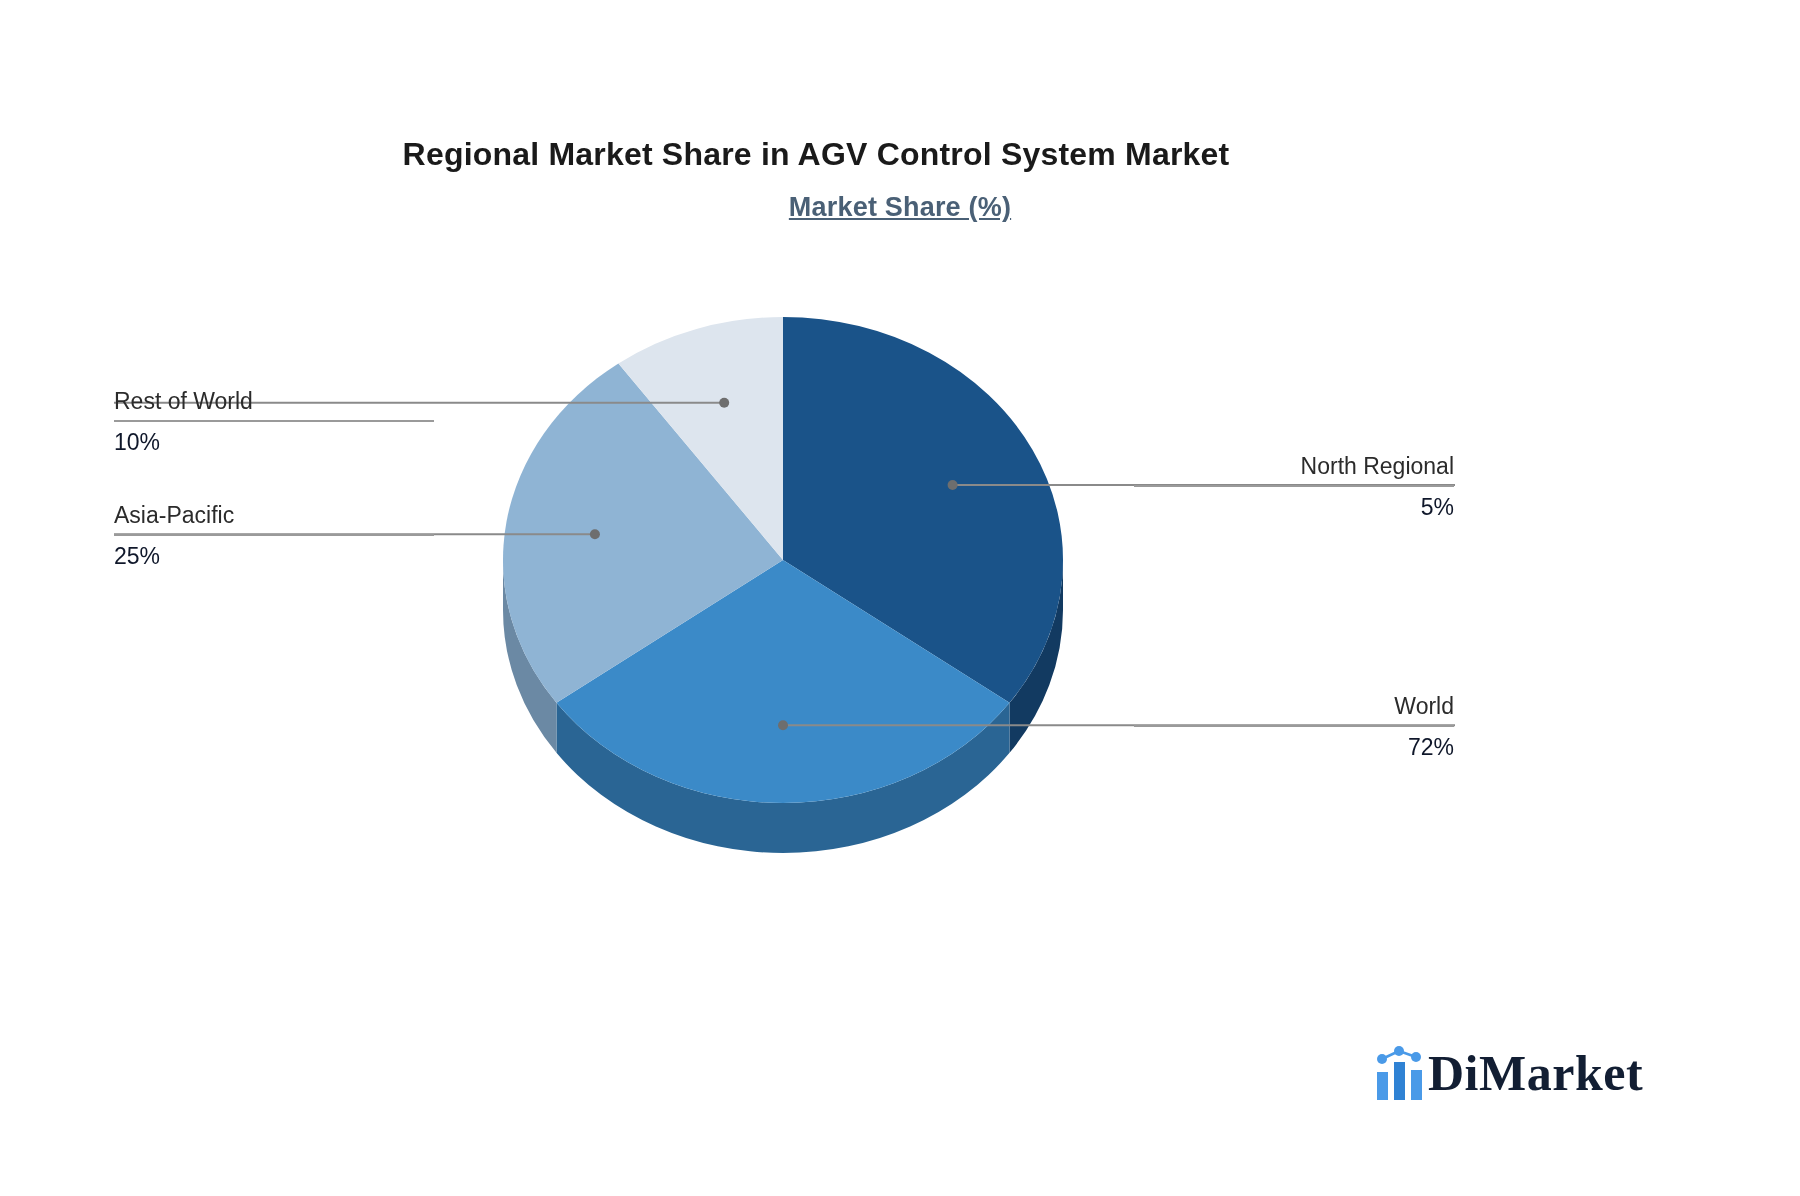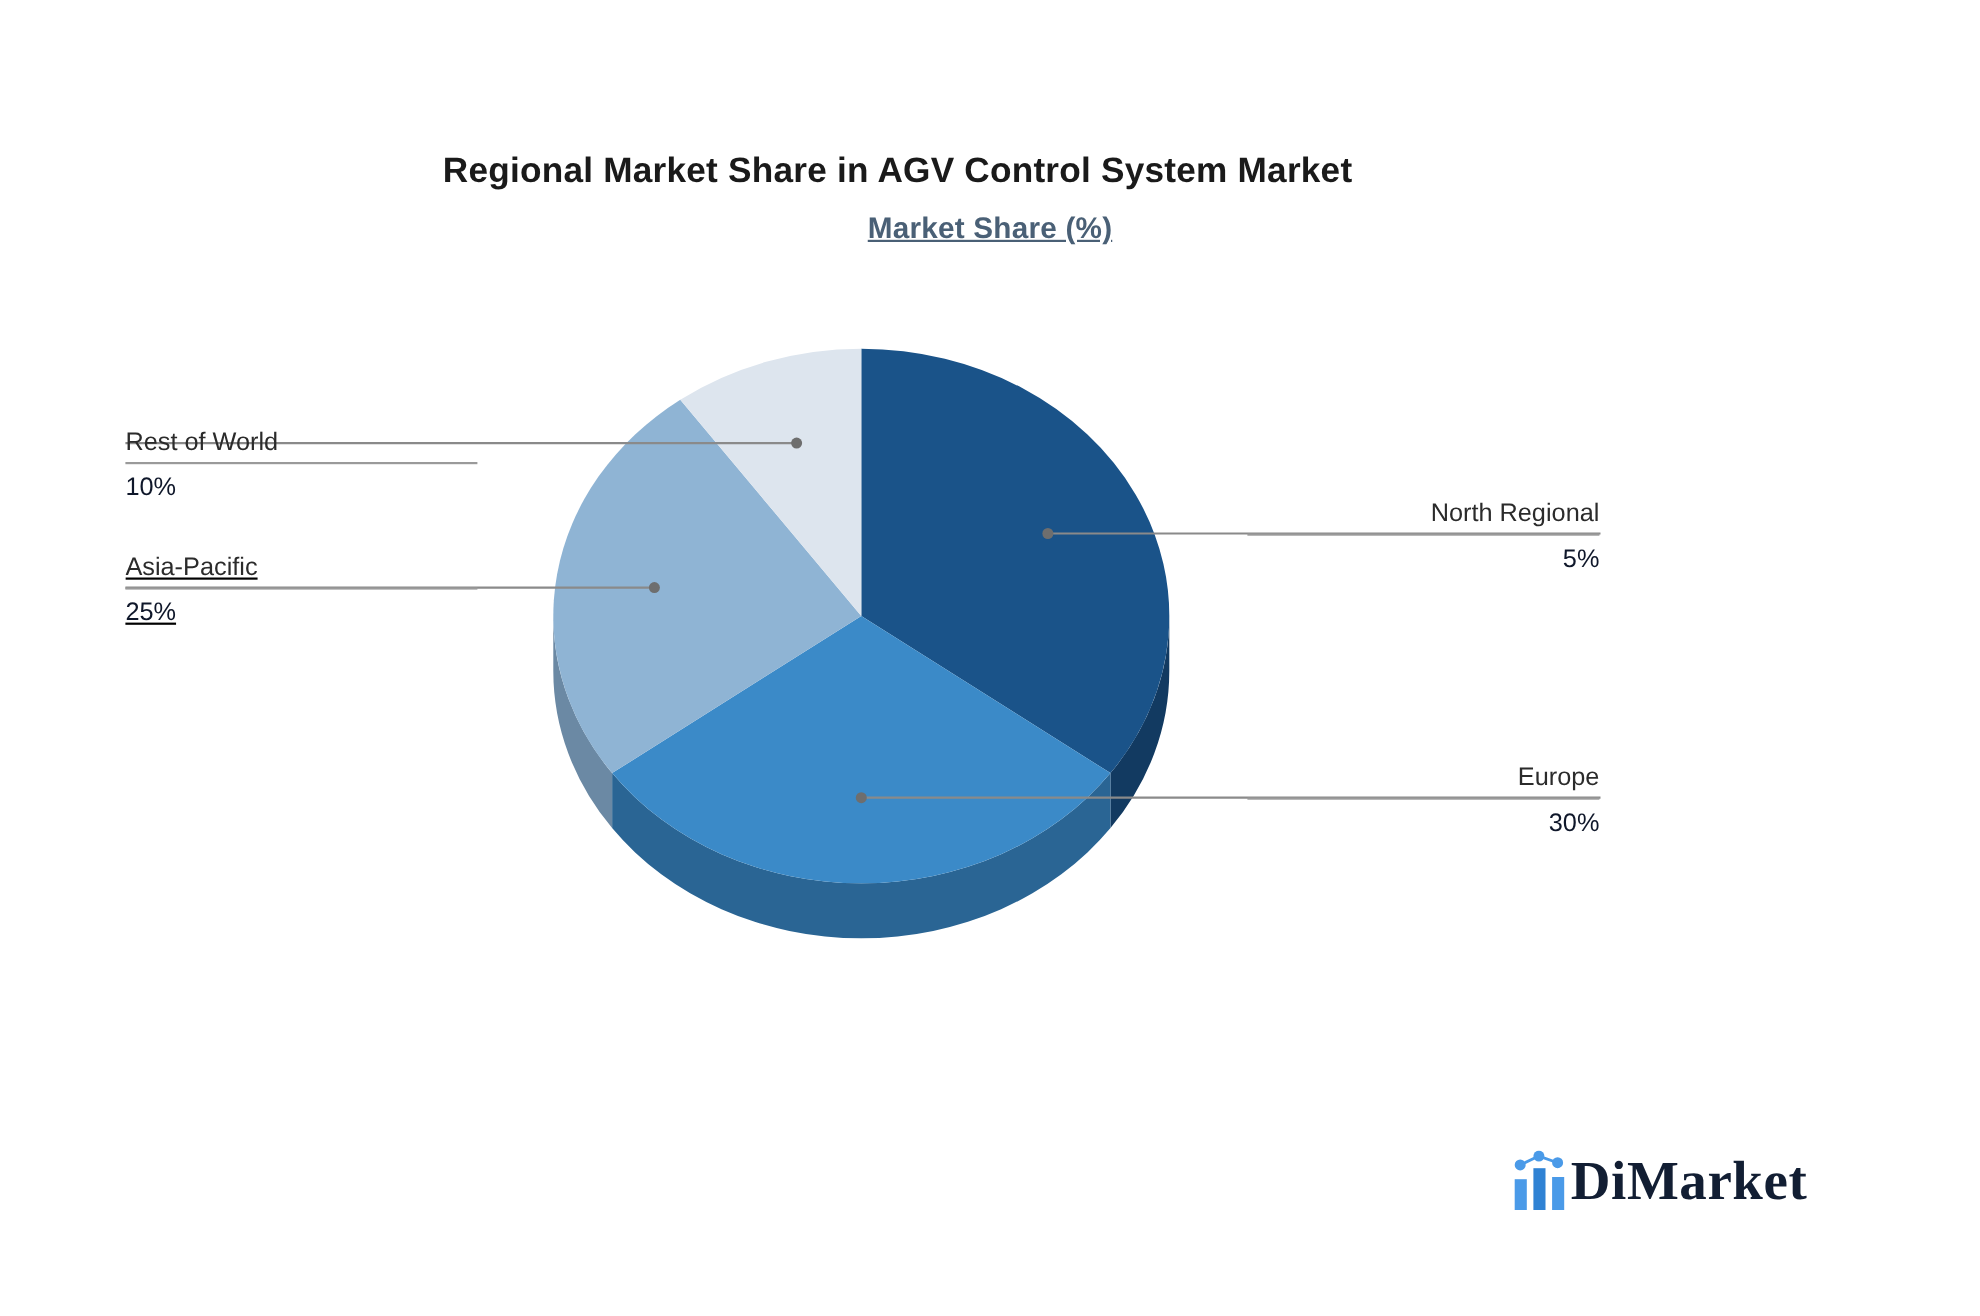--- a/index.html
+++ b/index.html
@@ -79,21 +79,21 @@
   .callout .pct {
     font-size: 23px;
     color: #0f172a;
     line-height: 30px;
     white-space: nowrap;
   }
   .callout.left { text-align: left; }
   .callout.right { text-align: right; }
 
   .callout-rw     { left: 114px;  top: 360px; margin-top: 17px; }
-  .callout-ap     { left: 114px;  top: 492px; text-decoration: underline; }
+  .callout-ap     { left: 114px;  top: 492px; }
   .callout-na     { left: 1134px; top: 442px; }
   .callout-eu     { left: 1134px; top: 686px; }
 
   
   .logo {
     position: absolute;
     left: 1376px;
     top: 1046px;
     display: flex;
     align-items: center;
@@ -160,23 +160,23 @@
     <div class="pct">25%</div>
   </div>
 
   <div class="callout right callout-na" style="top: 450.983px;">
     <div class="name">North Regional</div>
     <div class="rule"></div>
     <div class="pct">5%</div>
   </div>
 
   <div class="callout right callout-eu" style="top: 691.24px;">
-    <div class="name">Europe</div>
+    <div class="name">World</div>
     <div class="rule"></div>
-    <div class="pct">30%</div>
+    <div class="pct">72%</div>
   </div>
 
   <div class="logo">
     <svg class="logo-mark" width="52" height="54" viewBox="0 0 52 54">
       <rect x="1" y="26" width="11" height="28" fill="#4a9ae8"></rect>
       <rect x="18" y="16" width="11" height="38" fill="#2f82d4"></rect>
       <rect x="35" y="24" width="11" height="30" fill="#4a9ae8"></rect>
       <line x1="6" y1="13" x2="23" y2="5" stroke="#4a9ae8" stroke-width="2.5"></line>
       <line x1="23" y1="5" x2="40" y2="11" stroke="#4a9ae8" stroke-width="2.5"></line>
       <circle cx="6" cy="13" r="5" fill="#4a9ae8"></circle>

